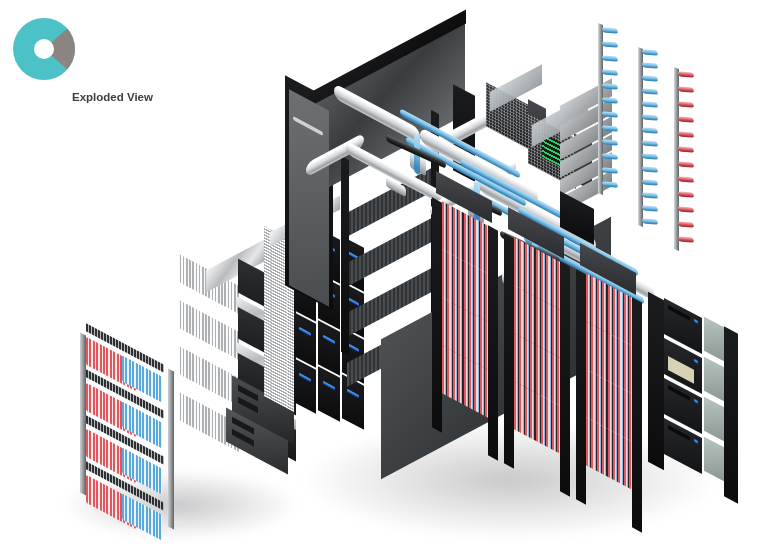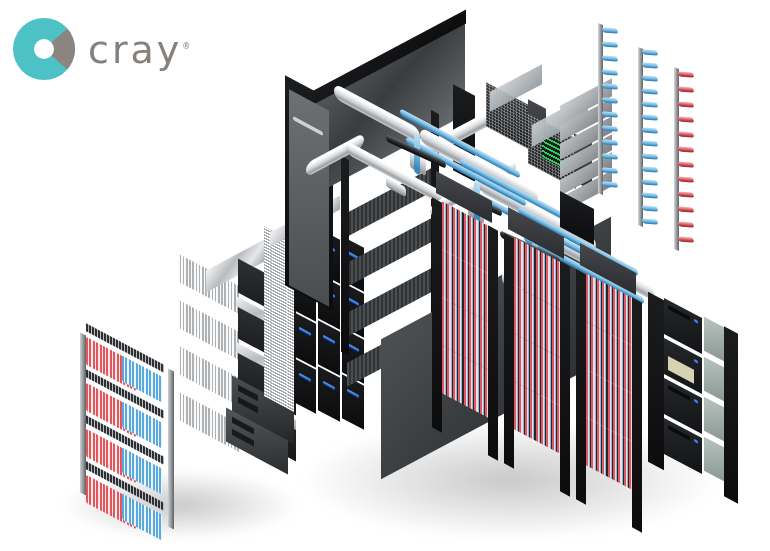--- a/index.html
+++ b/index.html
@@ -58,24 +58,22 @@
 <body>
 
 <div id="stage">
 
   <div class="brand">
     <div class="logo-mark">
       <div class="logo-wedge"></div>
       <div class="logo-hole"></div>
     </div>
     <div class="logo-tm">®</div>
-    <div class="wordmark">
-      <span>cray</span><sup>®</sup>
-    </div>
     <div class="subtitle">
+      <div>Exploded View</div>
     </div>
   </div>
 
   <div class="sh" style="left:60px;top:470px;width:240px;height:70px;"></div>
   <div class="sh" style="left:300px;top:420px;width:420px;height:120px;"></div>
 
   <div class="part" style="left:74px;top:330px;width:110px;height:195px;">
 
     <div style="position:absolute;left:6px;top:4px;width:6px;height:160px;transform:skewY(28deg);
          background:linear-gradient(90deg,#cfd2d5,#8e9194 60%,#5e6164);"></div>

